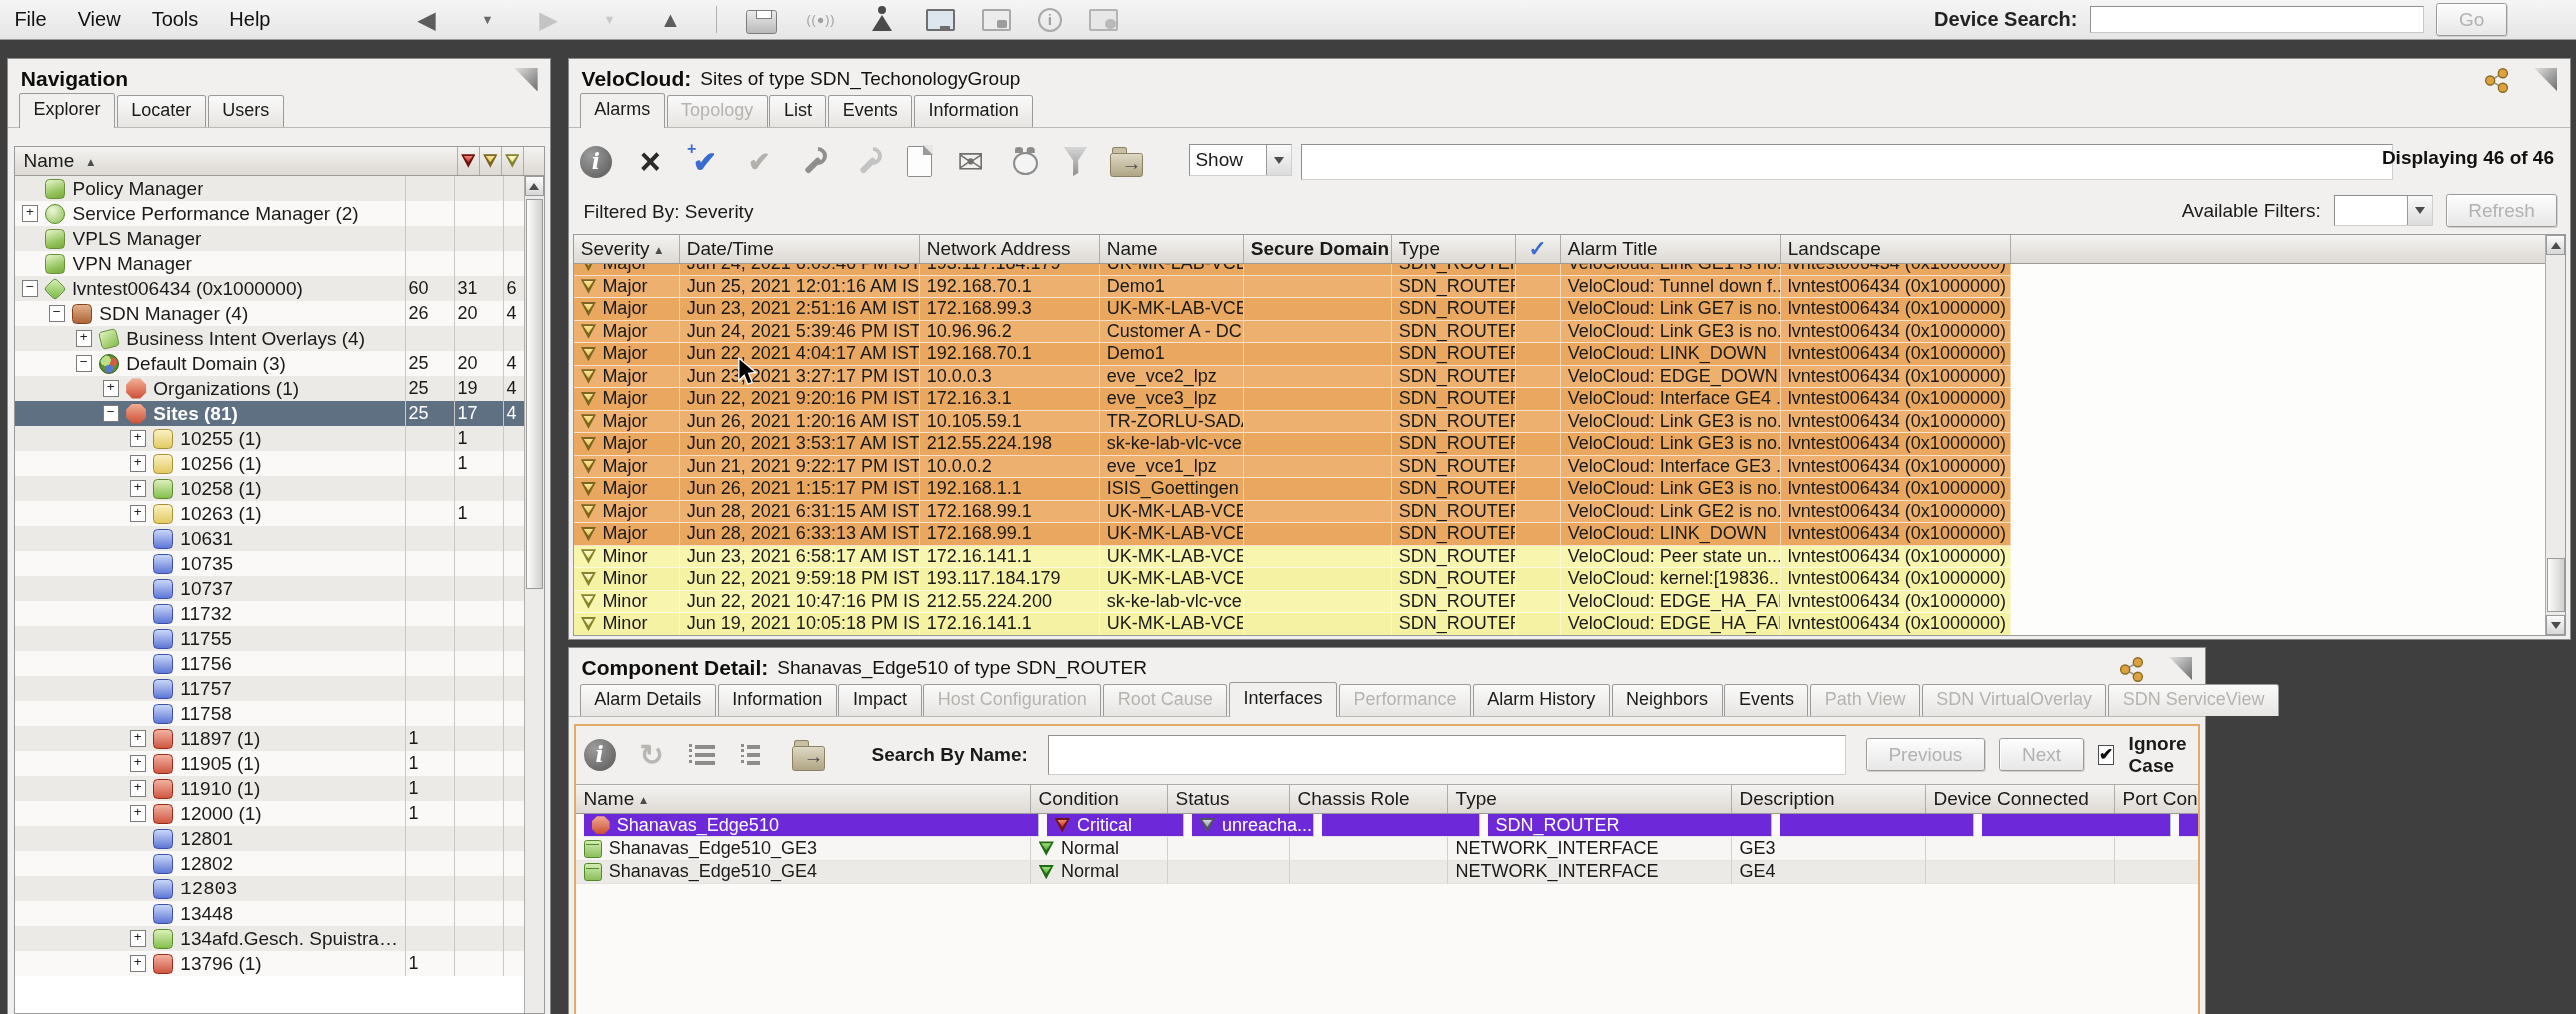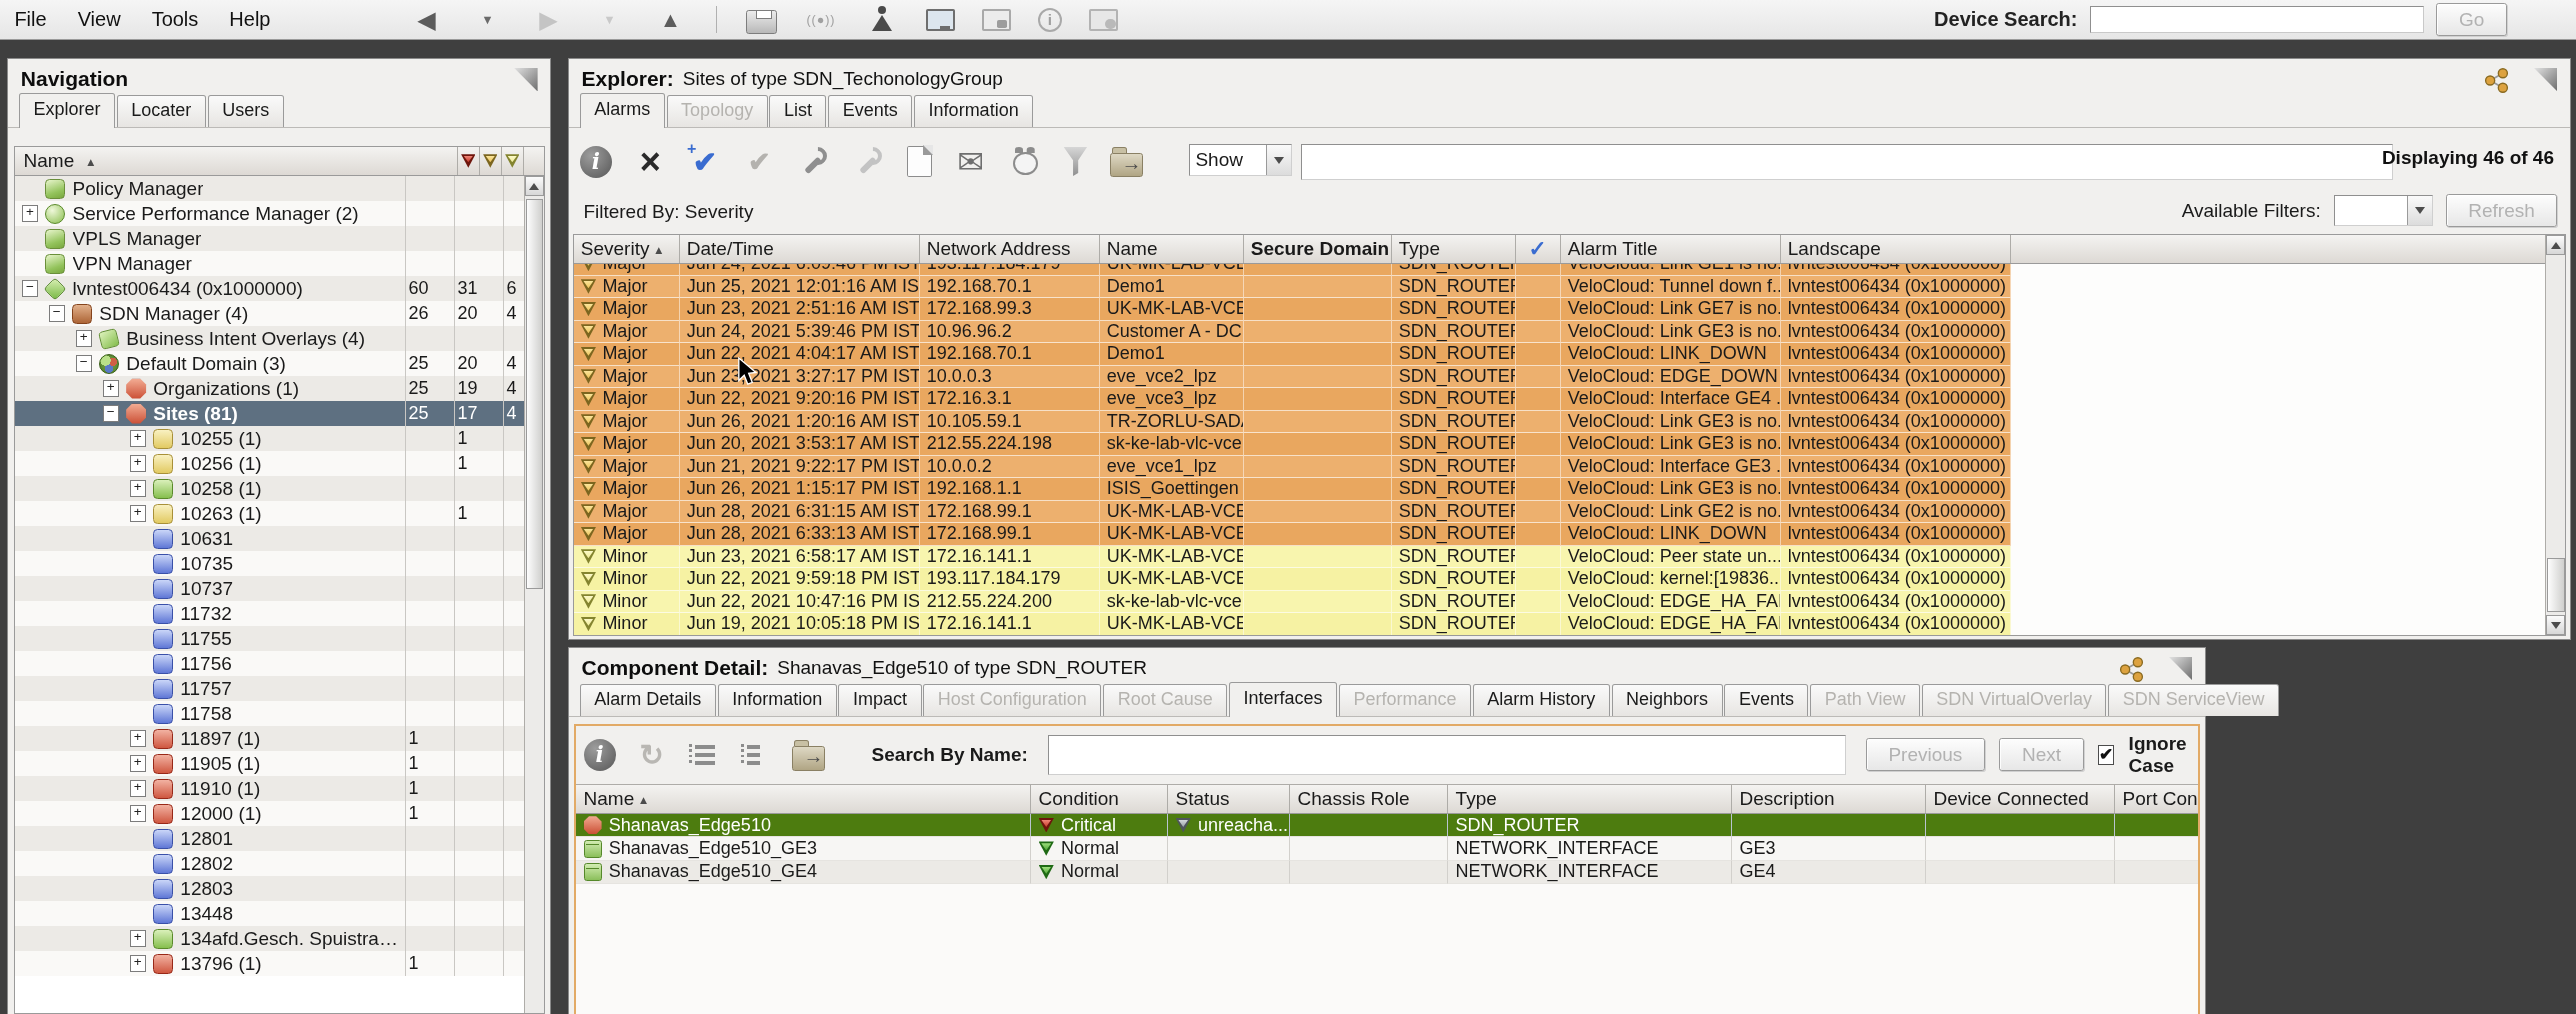--- a/index.html
+++ b/index.html
@@ -174,21 +174,21 @@
   .d-buttons{margin-left:auto;display:flex;align-items:center;gap:14.4px;}
   .cb{width:18px;height:18px;background:#fff;border:1.8px solid #4c4c4c;display:inline-flex;align-items:center;justify-content:center;font-size:17px;font-weight:700;color:#111;}
   .cb.checked::before{content:"✔";}
   .cb-label{font-size:19px;font-weight:700;}
   .if-table{position:absolute;left:0;right:0;top:58px;bottom:0;background:#fbfaf9;border-top:0.9px solid #aeaca8;overflow:hidden;}
   .ic0{width:455px;} .ic1{width:137px;} .ic2{width:122px;} .ic3{width:158px;} .ic4{width:284px;}
   .ic5{width:194px;} .ic6{width:189px;} .ic7{width:198px;} .ic8{width:180px;} .ic9{flex:1;}
   .irow{display:flex;height:23.4px;}
   .irow .cell{border-right:0.9px solid #d2d0cc;border-bottom:0.9px solid #e6e4e0;background:transparent;}
   .irow.even .cell{background:#eceae6;} .irow.odd .cell{background:#f7f6f4;}
-  .irow.sel .cell{background:#4d7c0f;color:#fff;border-right-color:#b9c4d0;}
+  .irow.sel .cell{background:#6d28d9;color:#fff;border-right-color:#b9c4d0;margin-left:8px;}
   .namec{gap:7.2px;}
   .condc{gap:7.2px;}
   .irow .tri{width:15.3px;height:14.4px;}
   .irow .nicon{width:18px;height:18px;}
   
   .share svg{display:block;}
   
   .cursor{position:absolute;left:737px;top:357px;z-index:60;pointer-events:none;}
 </style>
 </head>
@@ -587,21 +587,21 @@
             <span class="nicon ti-blue"></span>
             <span class="tlabel">12802</span>
           </div>
           <div class="tcc">
             <span class="tc"></span>
             <span class="tc"></span>
             <span class="tc"></span>
           </div>
         </div>
         <div class="trow even">
-          <div class="tname" style="padding-left: 115px;">
+          <div class="tname" style="padding-left: 115px; font-family: Liberation Mono, monospace;">
             <span class="exp" style="visibility: hidden;"></span>
             <span class="nicon ti-blue"></span>
             <span class="tlabel">12803</span>
           </div>
           <div class="tcc">
             <span class="tc"></span>
             <span class="tc"></span>
             <span class="tc"></span>
           </div>
         </div>
@@ -644,21 +644,21 @@
       </div>
     <div class="vscroll tree-scroll">
       <div class="sb-btn up"></div>
       <div class="sb-thumb tree-thumb"></div>
     </div>
   </div>
 </div>
 
 <div class="panel contents-panel">
   <div class="panel-title-row">
-    <span class="panel-title">Explorer:</span>
+    <span class="panel-title">VeloCloud:</span>
     <span class="panel-sub">Sites of type SDN_TechonologyGroup</span>
   </div>
   <span class="share">
     <svg width="29" height="29" viewBox="0 0 32 32">
       <line x1="9" y1="16" x2="23" y2="8" stroke="#9a9a9a" stroke-width="2"></line>
       <line x1="9" y1="16" x2="23" y2="24" stroke="#9a9a9a" stroke-width="2"></line>
       <circle cx="9" cy="16" r="5" fill="#dda23f" stroke="#8a6a20" stroke-width="1.5"></circle>
       <circle cx="23" cy="8" r="5" fill="#dda23f" stroke="#8a6a20" stroke-width="1.5"></circle>
       <circle cx="23" cy="24" r="5" fill="#dda23f" stroke="#8a6a20" stroke-width="1.5"></circle>
     </svg>

